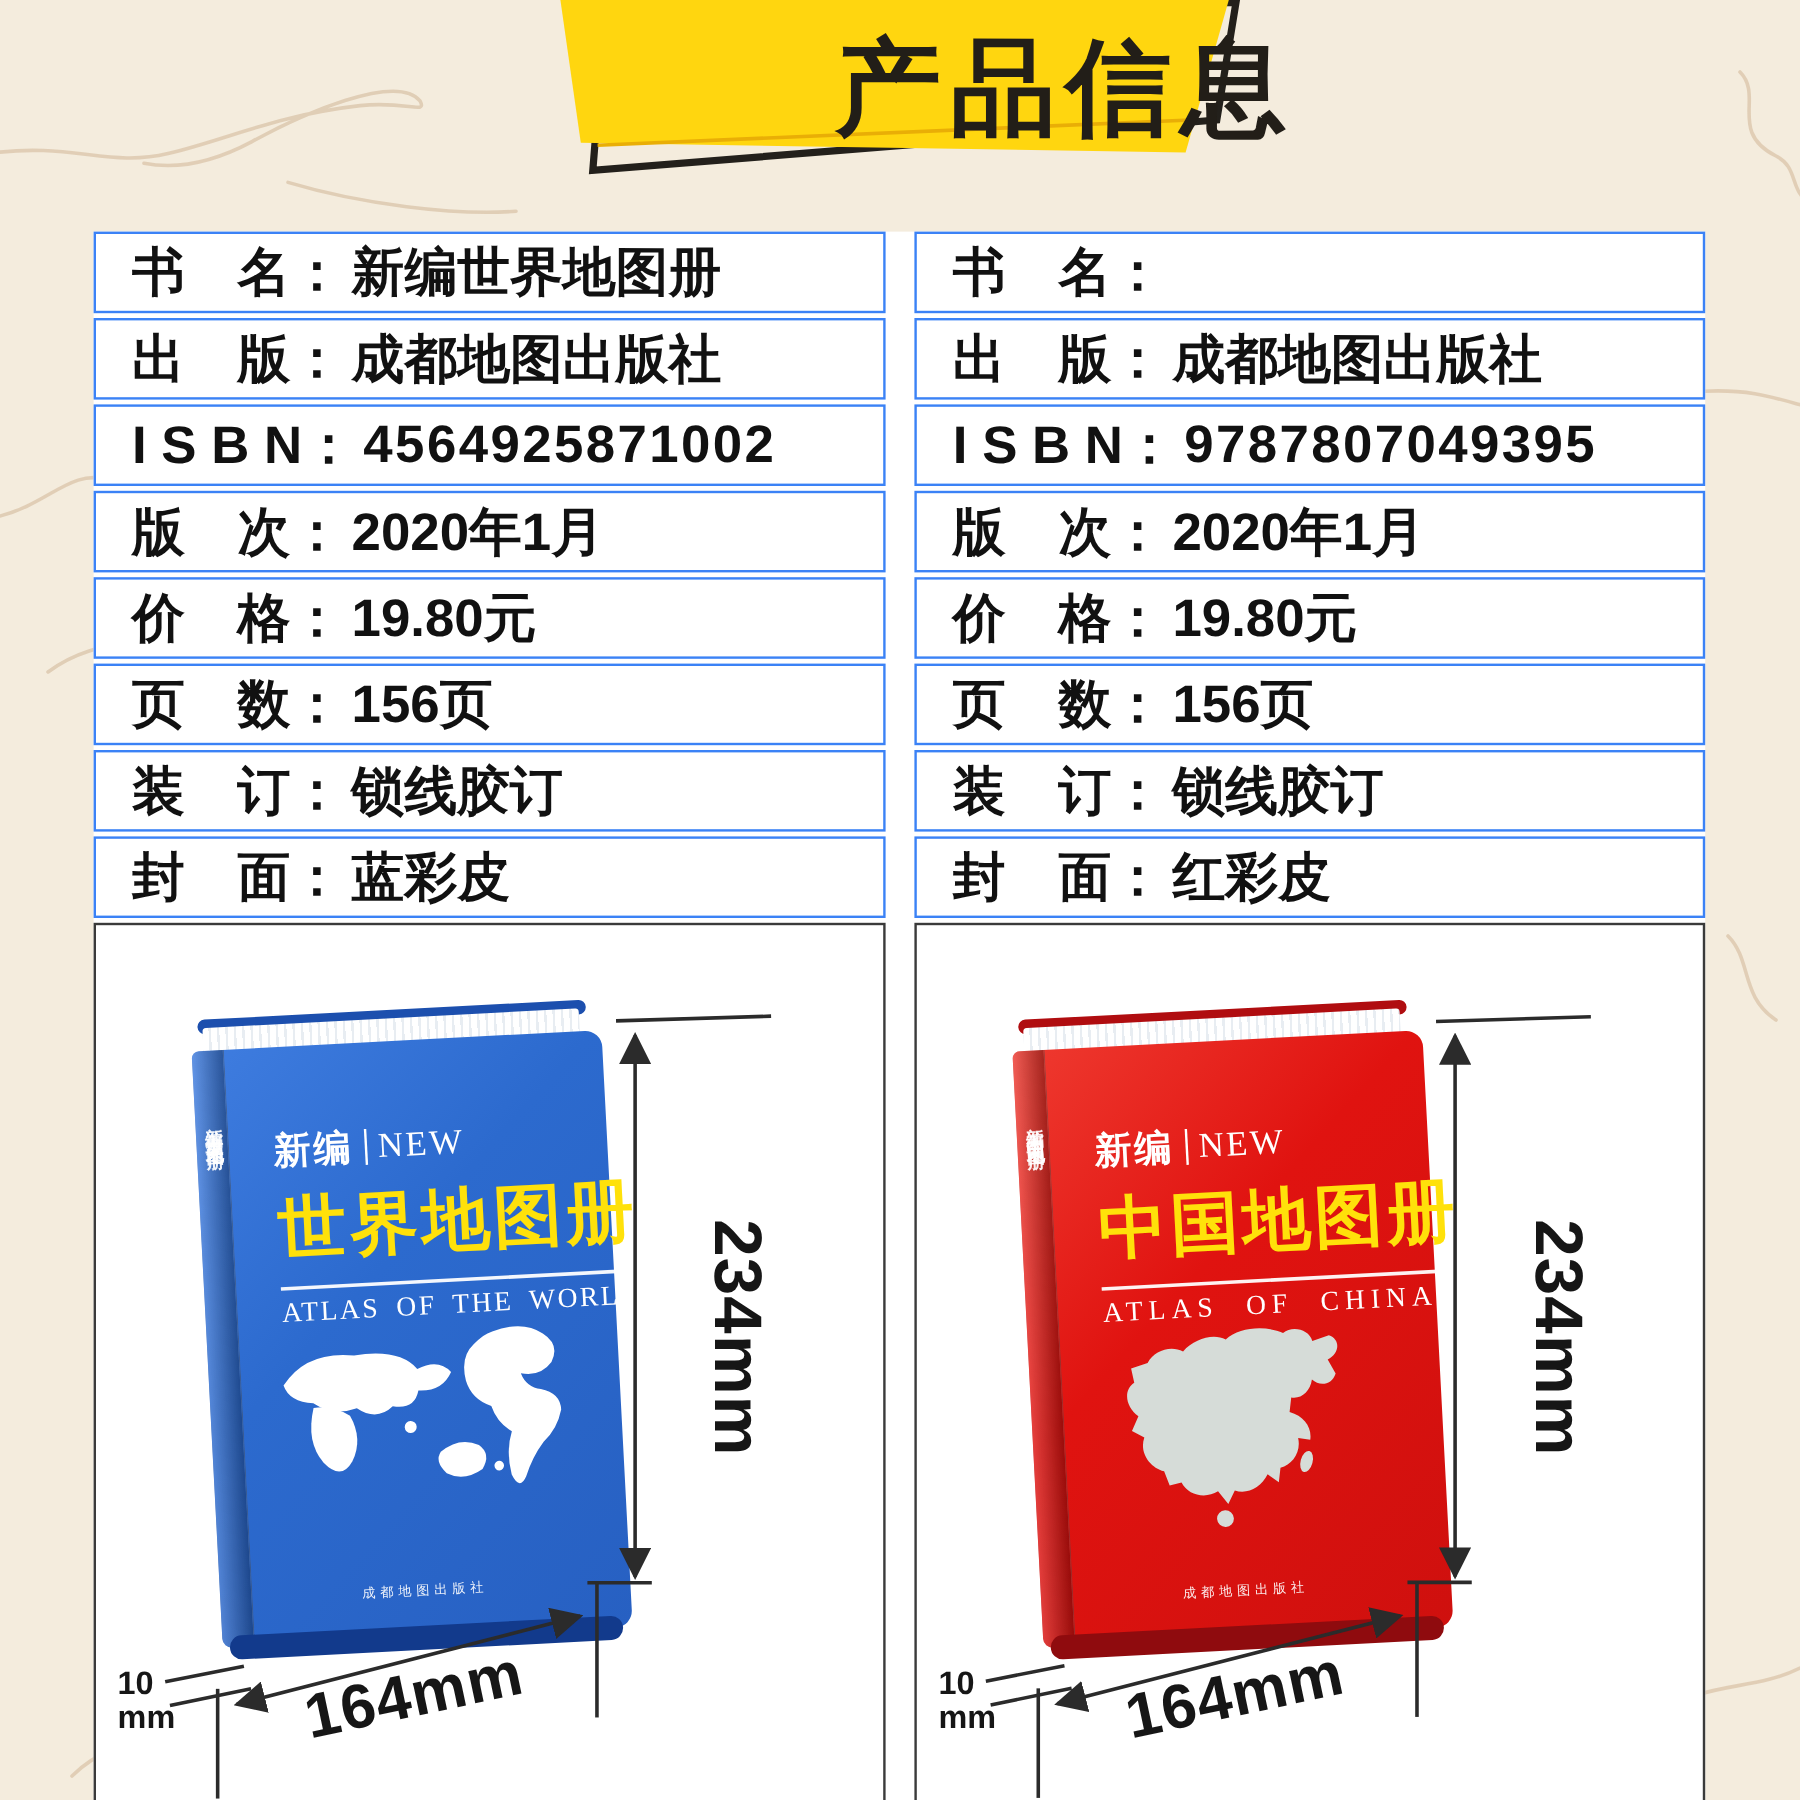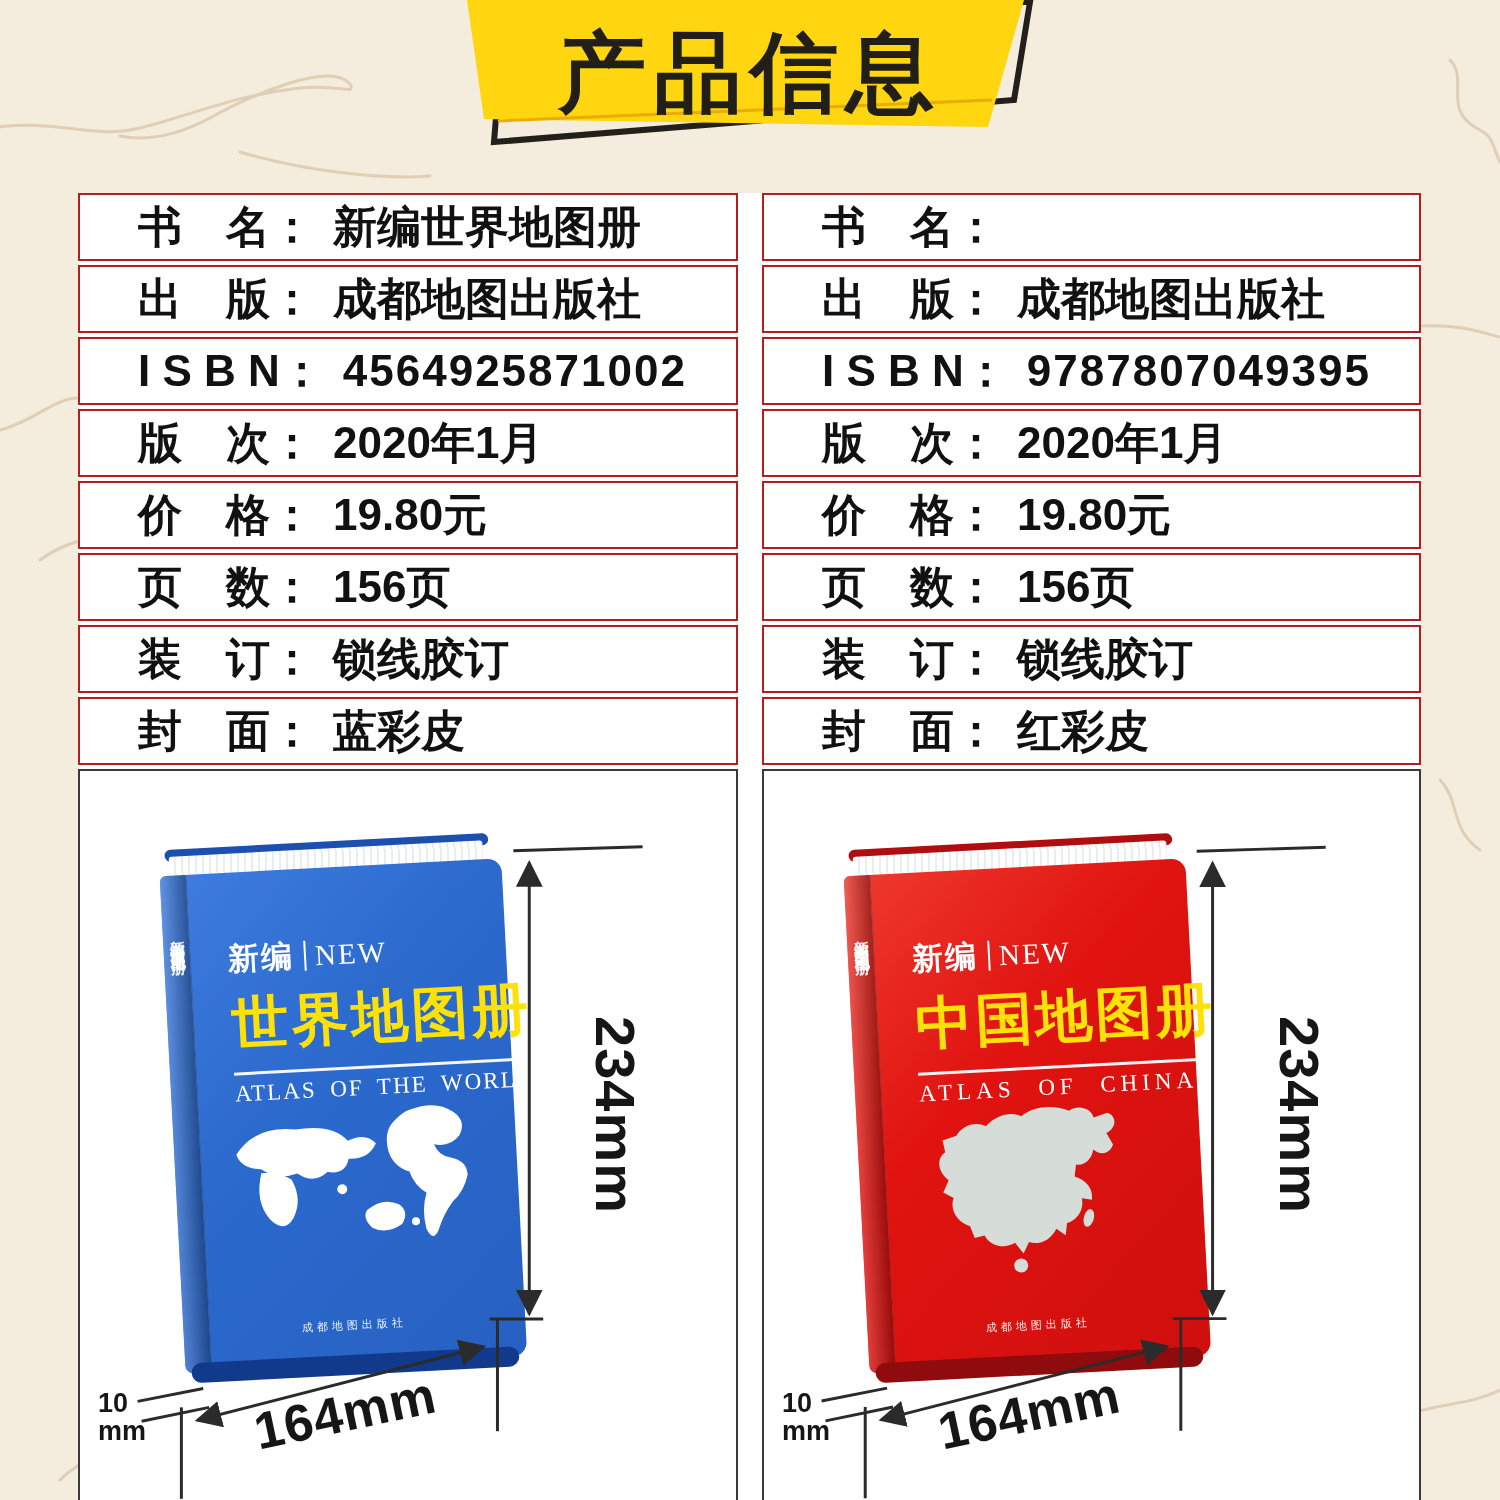--- a/index.html
+++ b/index.html
@@ -8,37 +8,37 @@
     background:#f4ecdd;
     font-family:"Liberation Sans","DejaVu Sans",sans-serif;
     color:#111;
   }
   svg{display:block;}
   .doodles{position:absolute;inset:0;width:1500px;height:1500px;}
 
   
   .banner{position:absolute;left:420px;top:0;width:660px;height:190px;}
   .banner-title{
-    position:absolute;left:420px;top:14px;width:660px;text-align:center;
+    position:absolute;left:420px;top:14px;width:660px;text-align:right;
     font-size:88px;font-weight:900;letter-spacing:8px;color:#221e18;
   }
 
   
   .white-strip{position:absolute;left:78px;top:193px;width:1343px;height:1307px;background:#ffffff;}
   .panel{position:absolute;top:193px;width:660px;}
   .panel--blue{left:78px;}
   .panel--red{left:762px;width:659px;}
   .row{
     box-sizing:border-box;height:68px;margin-bottom:4px;
-    border:2px solid #b91c1c;background:#fff;
-    display:flex;align-items:center;padding-left:58px;
+    border:2px solid #3b82f6;background:#fff;
+    display:flex;align-items:center;padding-left:30px;
     font-size:44px;font-weight:700;white-space:nowrap;
   }
   .row .lab{display:inline-block;min-width:150px;}
-  .row .val{margin-left:19px;}
+  .row .val{margin-left:7px;}
   .row .val.isbn{letter-spacing:2px;}
 
   .imagebox{
     position:relative;box-sizing:border-box;
     height:740px;border:2px solid #3a3a3a;background:#fff;overflow:hidden;
   }
 
   
   .book{position:absolute;left:92px;top:70px;width:342px;height:534px;transform:rotate(-3deg);}
   .backedge{position:absolute;top:0;left:6px;right:12px;height:12px;border-radius:6px;}

